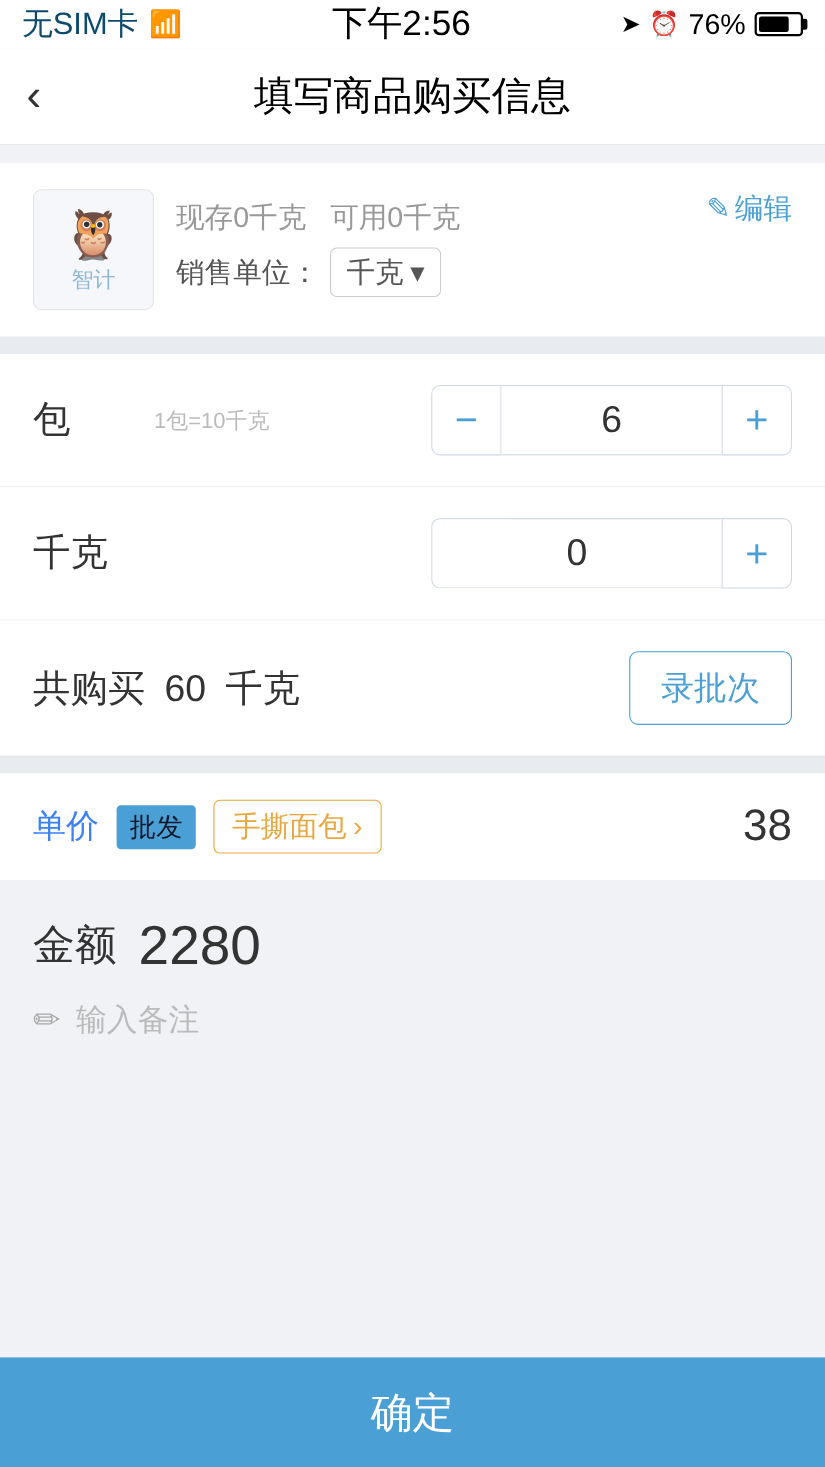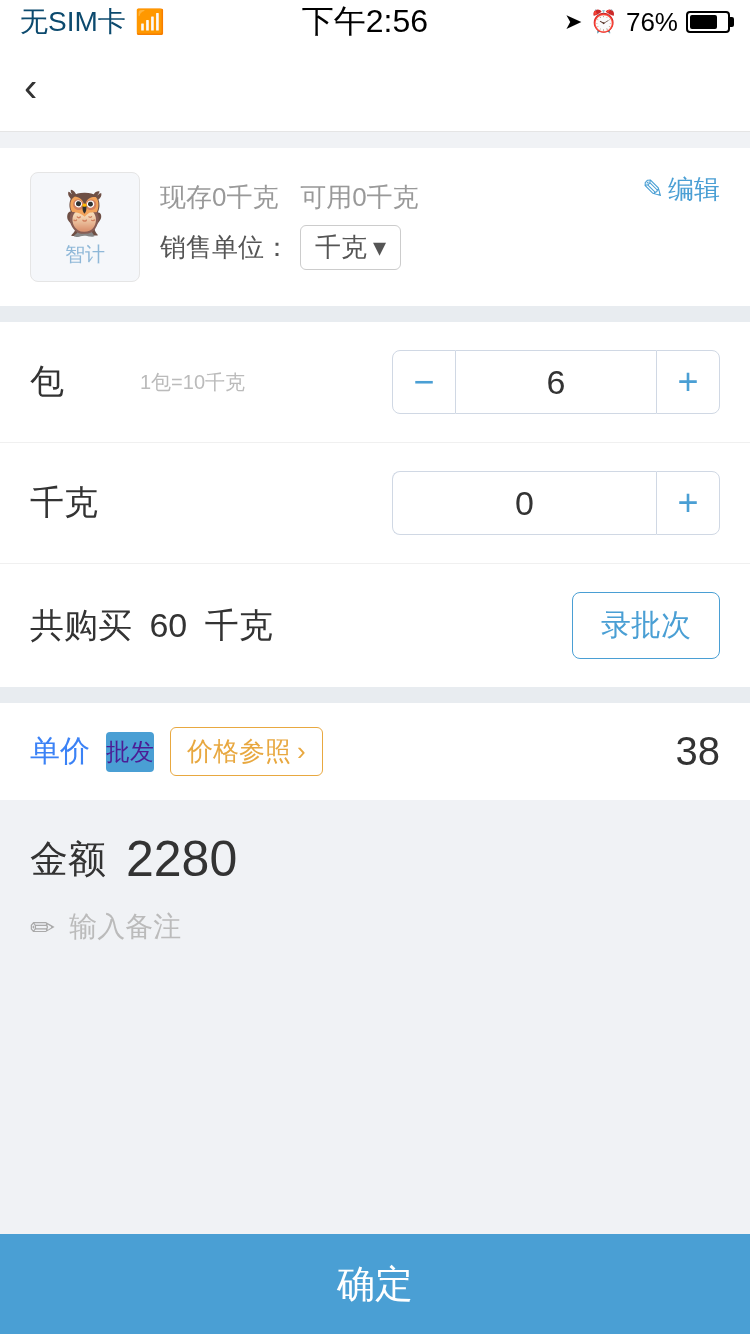--- a/index.html
+++ b/index.html
@@ -269,23 +269,23 @@
       display: flex;
       align-items: center;
       gap: 16px;
     }
     .price-label {
       font-size: 30px;
       color: #3b82f6;
     }
     .price-tag {
       background: #4a9fd4;
-      color: #4c1d95;
+      color: #0f172a;
       font-size: 24px;
-      padding: 4px 0;
+      padding: 4px 12px;
       border-radius: 4px;
     }
     .price-ref-btn {
       border: 1px solid #e8a840;
       border-radius: 6px;
       padding: 6px 16px;
       font-size: 26px;
       color: #e8a840;
       background: #fff;
       display: flex;
@@ -367,20 +367,21 @@
     <span style="font-size:22px;">⏰</span>
     <span>76%</span>
     <div class="battery-bar">
       <div class="battery-fill"></div>
     </div>
   </div>
 </div>
 
 <div class="nav-bar">
   <span class="nav-back">‹</span>
+  <span class="nav-title">填写商品购买信息</span>
 </div>
 
 <div class="product-card">
   <div class="product-image">
     <span class="owl-logo">🦉</span>
     <span class="owl-text">智计</span>
   </div>
   <div class="product-info">
     <div class="product-stock">
       <span>现存0千克</span>&nbsp;&nbsp;
@@ -433,21 +434,21 @@
   </div>
   <button class="batch-btn">录批次</button>
 </div>
 
 <div class="section-divider"></div>
 
 <div class="price-section">
   <span class="price-label">单价</span>
   <span class="price-tag">批发</span>
   <button class="price-ref-btn">
-    <span>价格参照</span>
+    <span>手撕面包</span>
     <span>›</span>
   </button>
   <span class="price-value">38</span>
 </div>
 
 <div class="amount-section">
   <div class="amount-row">
     <span class="amount-label">金额</span>
     <span class="amount-value">2280</span>
   </div>

